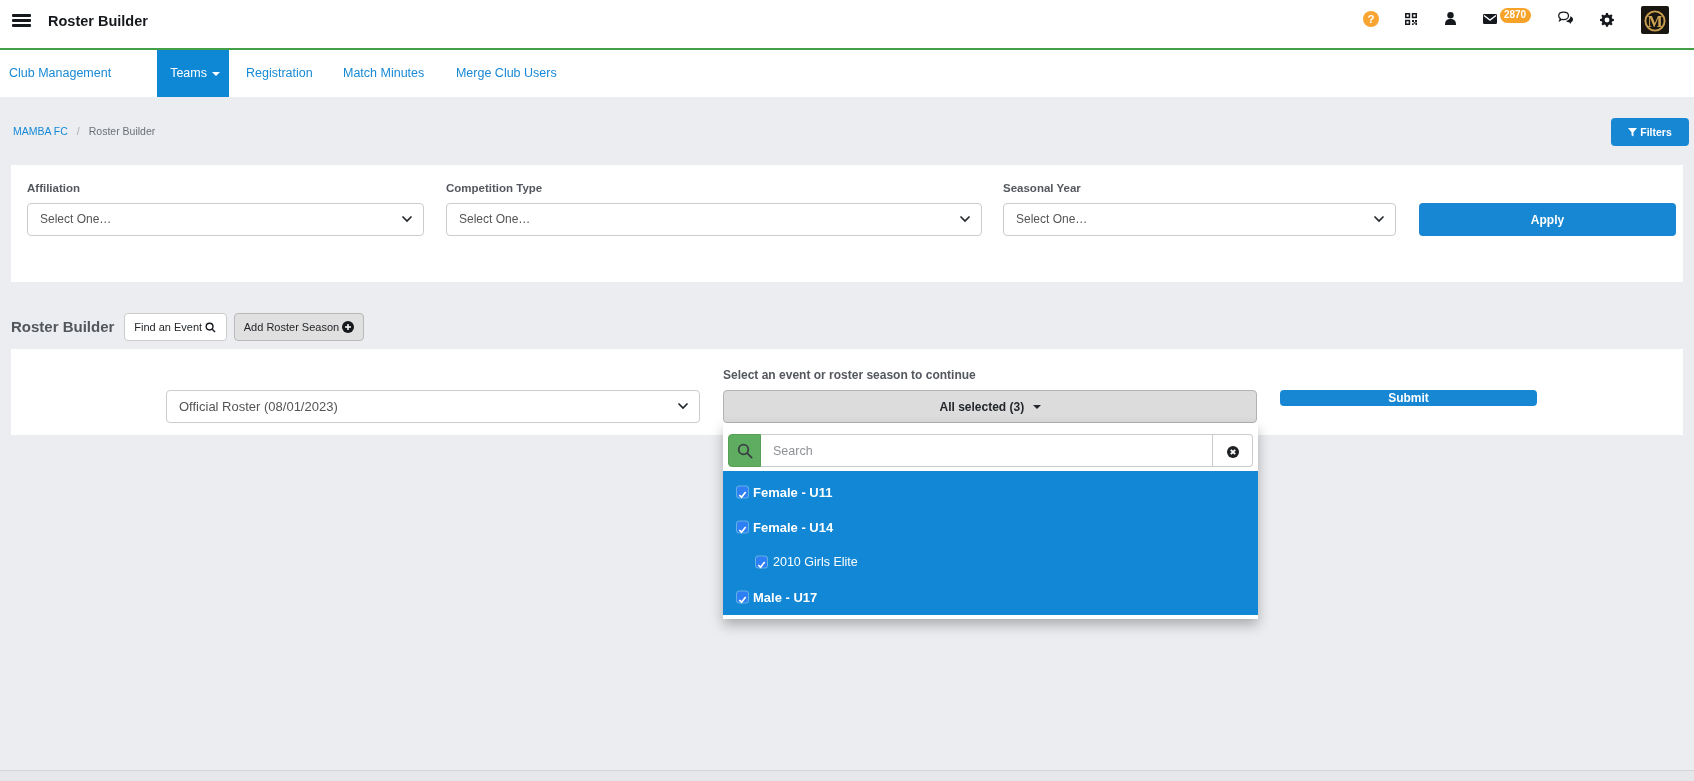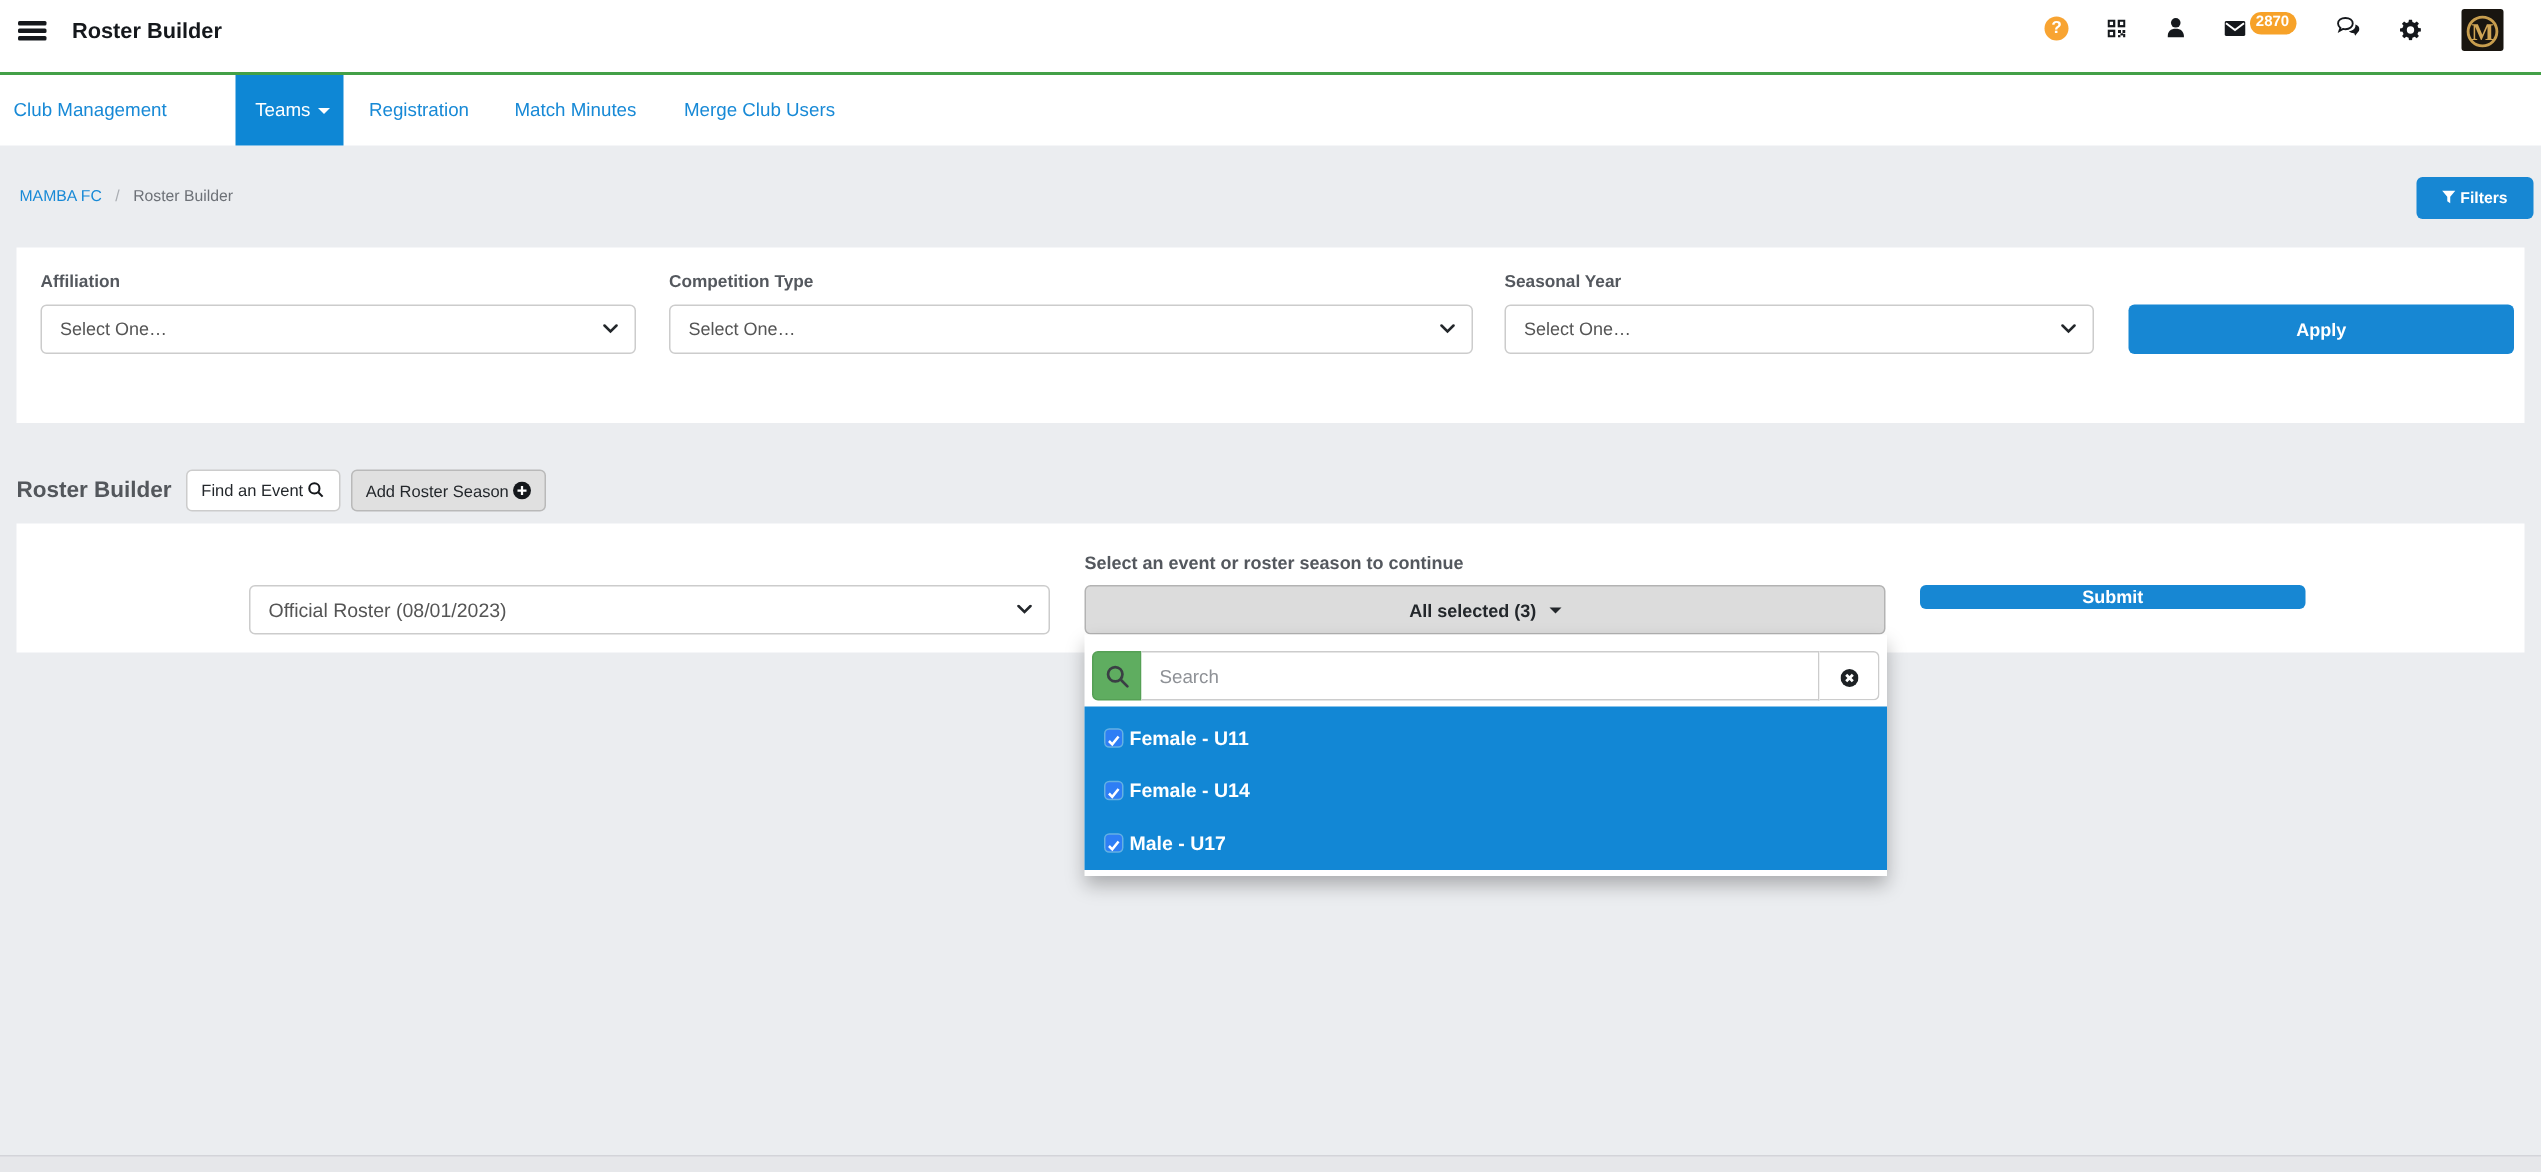--- a/index.html
+++ b/index.html
@@ -189,20 +189,26 @@
                 <path d="M2.3 5.5l2.2 2.2 4.2-5.2" stroke="#fff" stroke-width="1.7" fill="none"></path>
               </svg></span>
             <span class="txt">Female - U11</span>
           </div>
         <div class="dd-item parent">
             <span class="cb p"><svg width="11" height="11" viewBox="0 0 11 11">
                 <path d="M2.3 5.5l2.2 2.2 4.2-5.2" stroke="#fff" stroke-width="1.7" fill="none"></path>
               </svg></span>
             <span class="txt">Female - U14</span>
           </div>
+        <div class="dd-item child">
+            <span class="cb c"><svg width="11" height="11" viewBox="0 0 11 11">
+                <path d="M2.3 5.5l2.2 2.2 4.2-5.2" stroke="#fff" stroke-width="1.6" fill="none"></path>
+              </svg></span>
+            <span class="txt">2010 Girls Elite</span>
+          </div>
         <div class="dd-item parent">
             <span class="cb p"><svg width="11" height="11" viewBox="0 0 11 11">
                 <path d="M2.3 5.5l2.2 2.2 4.2-5.2" stroke="#fff" stroke-width="1.7" fill="none"></path>
               </svg></span>
             <span class="txt">Male - U17</span>
           </div>
       </div>
     </div>
   </div>
 </div>

